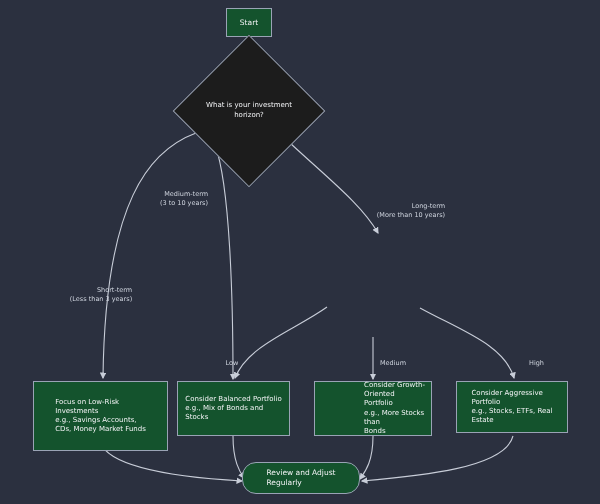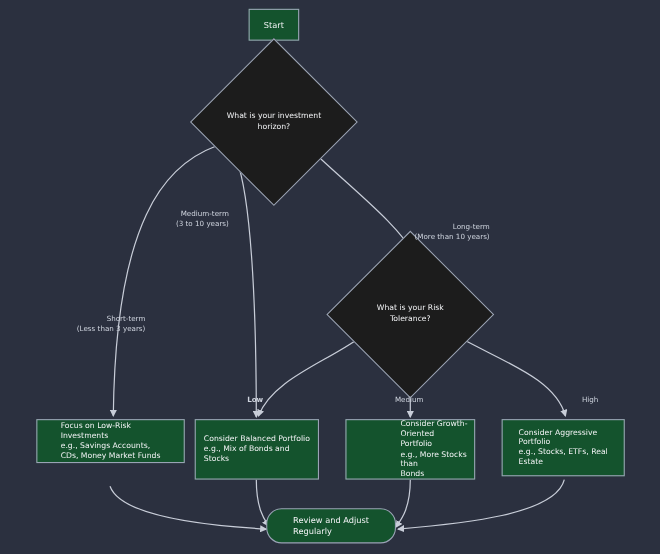--- a/index.html
+++ b/index.html
@@ -112,27 +112,22 @@
   <div class="node node-start" style="left:226px; top:8px; width:46px; height:29px;">
     <span class="txt">Start</span>
   </div>
 
   <div class="diamond" style="left:195px; top:57px; width:108px; height:108px;">
     <div class="dshape"></div>
     <div class="dlabel">What is your investment
 horizon?</div>
   </div>
 
-  <div class="diamond" style="left:319px; top:232px; width:108px; height:108px;">
-    <div class="dshape"></div>
-    <div class="dlabel">What is your Risk
-Tolerance?</div>
-  </div>
 
-  <div class="node node-box" style="left:33px; top:381px; width:135px; height:40px;">
+  <div class="node node-box" style="left:33px; top:381px; width:135px; height:70px;">
     <span class="txt">Focus on Low-Risk
 Investments
 e.g., Savings Accounts,
 CDs, Money Market Funds</span>
   </div>
 
   <div class="node node-box" style="left:177px; top:381px; width:113px; height:55px;">
     <span class="txt">Consider Balanced Portfolio
 e.g., Mix of Bonds and
 Stocks</span>
@@ -156,17 +151,17 @@
     <span class="txt">Review and Adjust
 Regularly</span>
   </div>
 
   <div class="edge-label" style="left:101px; top:274px;margin-top:12px;">Short-term
 (Less than 3 years)</div>
   <div class="edge-label" style="left:184px; top:190px;">Medium-term
 (3 to 10 years)</div>
   <div class="edge-label" style="left:411px; top:202px;">Long-term
 (More than 10 years)</div>
-  <div class="edge-label" style="left:232px; top:359px;font-weight:bold;">Low</div>
-  <div class="edge-label" style="left:364px; top:359px;padding-left:16px;">Medium</div>
+  <div class="edge-label" style="left:232px; top:359px;">Low</div>
+  <div class="edge-label" style="left:385px; top:359px;padding-left:16px;">Medium</div>
   <div class="edge-label" style="left:513px; top:359px;padding-left:47px;">High</div>
 
 </div>
 
 </body></html>

